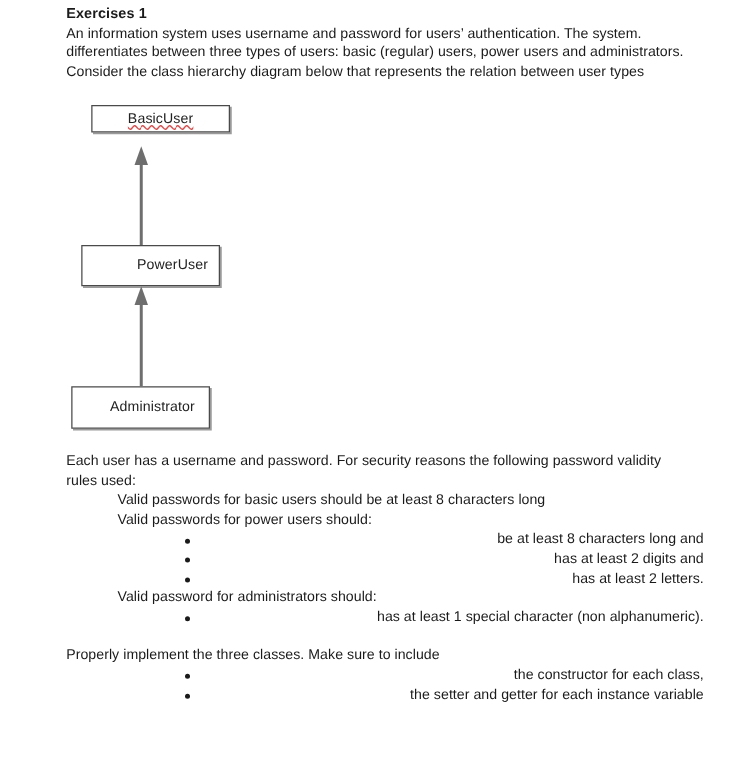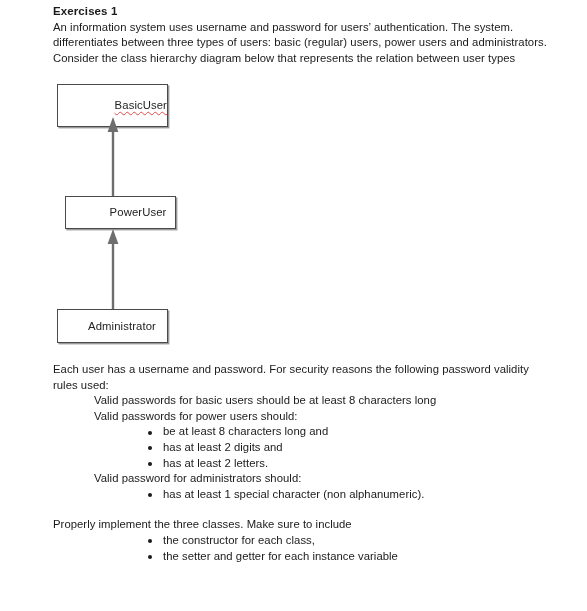--- a/index.html
+++ b/index.html
@@ -72,21 +72,21 @@
     letter-spacing: .1px;
   }
   .uml-label.misspelled {
     text-decoration: underline;
     text-decoration-style: wavy;
     text-decoration-color: #e24a4a;
     text-decoration-thickness: 1px;
     text-underline-offset: 2px;
   }
 
-  #box-basicuser   { left: 57px; top: 84px;  width: 111px; height: 43px; justify-content: flex-end; }
+  #box-basicuser   { left: 73px; top: 84px;  width: 111px; height: 22px; }
   #box-poweruser   { left: 65px; top: 196px; width: 111px; height: 33px; padding-left: 35px; }
   #box-administrator { left: 57px; top: 309px; width: 111px; height: 34px; padding-left: 19px; }
 
   .inherit-arrow {
     position: absolute;
     left: 105px;
     width: 16px;
     pointer-events: auto;
   }
   #arrow-power-to-basic { top: 117px;  height: 79px; }
@@ -107,20 +107,21 @@
     white-space: nowrap;
     letter-spacing: .04px;
   }
   .lvl1 { padding-left: 41px; }           
   .spacer { height: 15px; }
 
   ul.bullets {
     list-style: none;
     margin: 0;
     padding: 0;
+    text-align: right;
   }
   ul.bullets > li {
     position: relative;
     font-size: 11.3px;
     line-height: 15.6px;
     padding-left: 110px;
     white-space: nowrap;
     letter-spacing: .04px;
   }
   ul.bullets > li::before {

